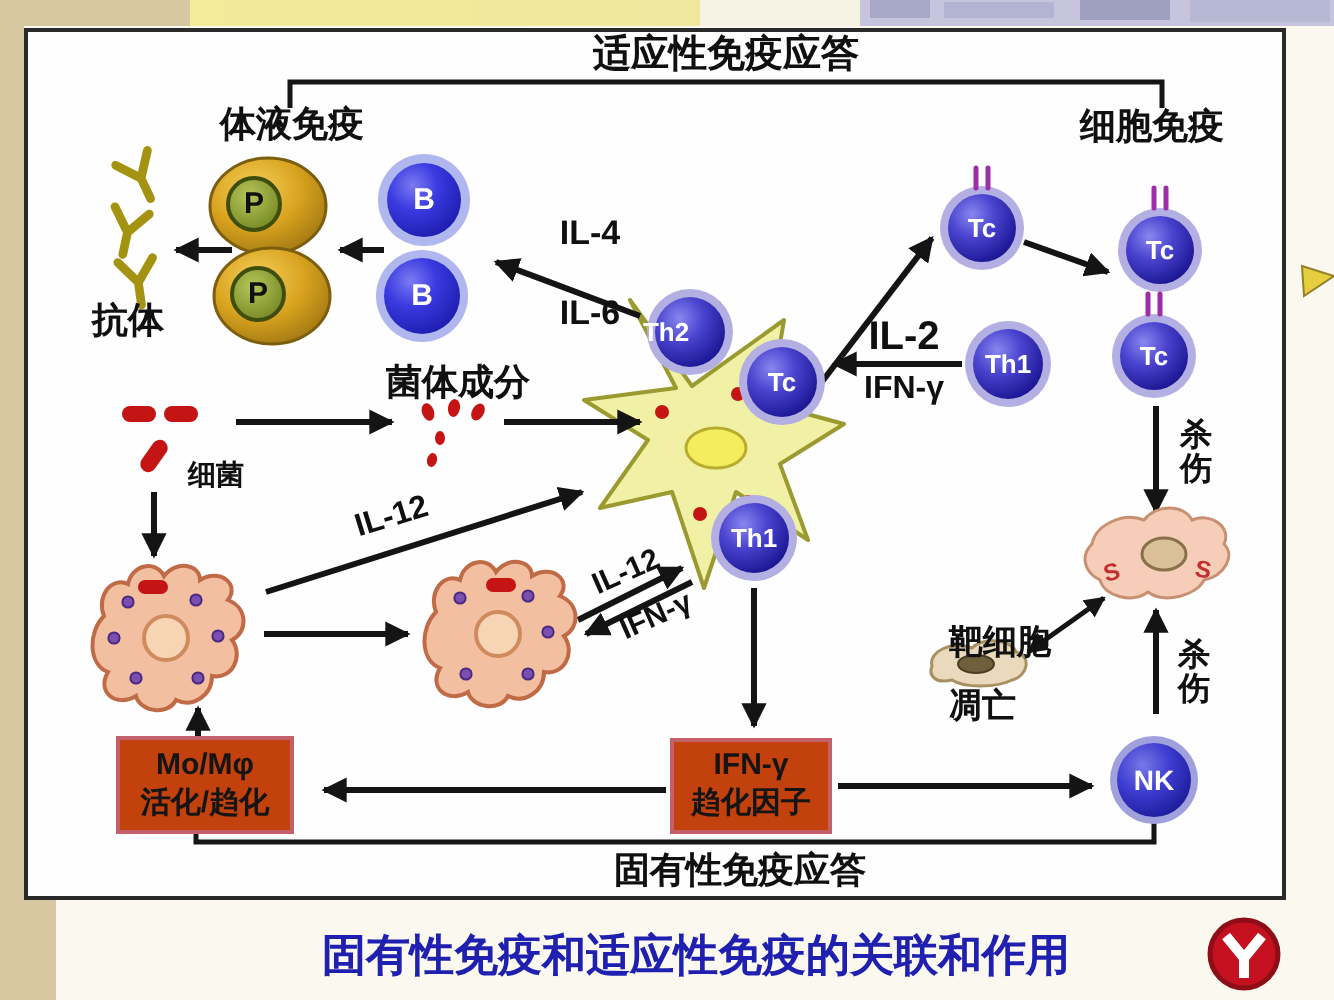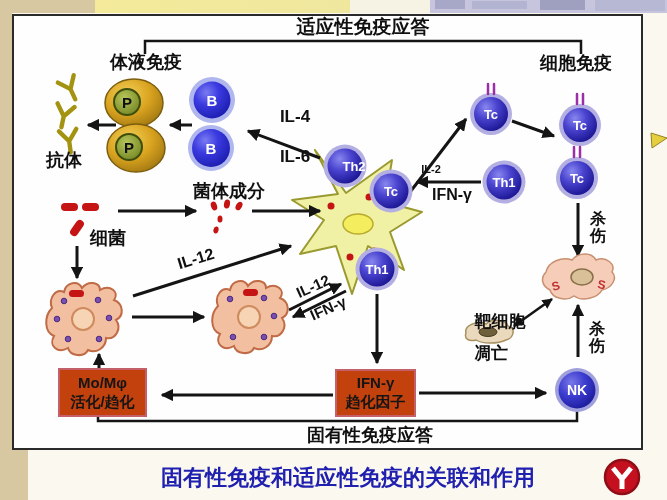--- a/index.html
+++ b/index.html
@@ -241,25 +241,25 @@
     <g>
       <circle cx="622" cy="477" r="17" fill="#c5101f" stroke="#8e0e18" stroke-width="2.5"></circle>
       <path d="M622,479 L622,489 M622,479 L613,468 M622,479 L631,468" stroke="#ffffff" stroke-width="5" fill="none"></path>
     </g>
   </svg>
 
   <div class="lbl" style="left:363px;top:27px;font-size:19px;">适应性免疫应答</div>
   <div class="lbl" style="left:146px;top:62px;font-size:18px;">体液免疫</div>
   <div class="lbl" style="left:576px;top:63px;font-size:18px;">细胞免疫</div>
   <div class="lbl" style="left:64px;top:160px;font-size:18px;">抗体</div>
-  <div class="lbl" style="left:108px;top:238px;font-size:18px;">细菌</div>
+  <div class="lbl" style="left:108px;top:238px;font-size:14px;">细菌</div>
   <div class="lbl" style="left:229px;top:191px;font-size:18px;">菌体成分</div>
   <div class="lbl" style="left:295px;top:117px;font-size:17px;">IL-4</div>
   <div class="lbl" style="left:295px;top:135px;font-size:17px;margin-top:22px;">IL-6</div>
-  <div class="lbl" style="left:431px;top:169px;font-size:11px;">IL-2</div>
+  <div class="lbl" style="left:452px;top:169px;font-size:20px;">IL-2</div>
   <div class="lbl" style="left:452px;top:195px;font-size:16px;">IFN-γ</div>
   <div class="lbl rot" style="left:196px;top:259px;font-size:16px;transform:translate(-50%,-50%) rotate(-17deg);">IL-12</div>
   <div class="lbl rot" style="left:313px;top:286px;font-size:15px;transform:translate(-50%,-50%) rotate(-24deg);">IL-12</div>
   <div class="lbl rot" style="left:328px;top:308px;font-size:15px;transform:translate(-50%,-50%) rotate(-24deg);">IFN-γ</div>
   <div class="lbl" style="left:500px;top:285px;font-size:17px;margin-top:36px;">靶细胞</div>
   <div class="lbl" style="left:491px;top:353px;font-size:17px;">凋亡</div>
   <div class="lbl vert" style="left:598px;top:227px;font-size:16px;">杀伤</div>
   <div class="lbl vert" style="left:597px;top:337px;font-size:16px;">杀伤</div>
   <div class="lbl" style="left:370px;top:435px;font-size:18px;">固有性免疫应答</div>
 
@@ -269,21 +269,21 @@
   </div>
   <div class="sbox" style="left:335px;top:369px;width:77px;height:44px;font-size:15px;">
     <span>IFN-γ</span>
     <span>趋化因子</span>
   </div>
 
   <div class="cl dark" style="left:127px;top:102px;font-size:15px;">P</div>
   <div class="cl dark" style="left:129px;top:147px;font-size:15px;">P</div>
   <div class="cl" style="left:212px;top:100px;font-size:15px;">B</div>
   <div class="cl" style="left:211px;top:148px;font-size:15px;">B</div>
-  <div class="cl" style="left:354px;top:166px;font-size:13px;">Th2</div>
+  <div class="cl" style="left:333px;top:166px;font-size:13px;">Th2</div>
   <div class="cl" style="left:391px;top:191px;font-size:13px;">Tc</div>
   <div class="cl" style="left:377px;top:269px;font-size:13px;">Th1</div>
   <div class="cl" style="left:504px;top:182px;font-size:13px;">Th1</div>
   <div class="cl" style="left:491px;top:114px;font-size:13px;">Tc</div>
   <div class="cl" style="left:580px;top:125px;font-size:13px;">Tc</div>
   <div class="cl" style="left:577px;top:178px;font-size:13px;">Tc</div>
   <div class="cl" style="left:577px;top:390px;font-size:14px;">NK</div>
 
   <div id="title">固有性免疫和适应性免疫的关联和作用</div>
 

